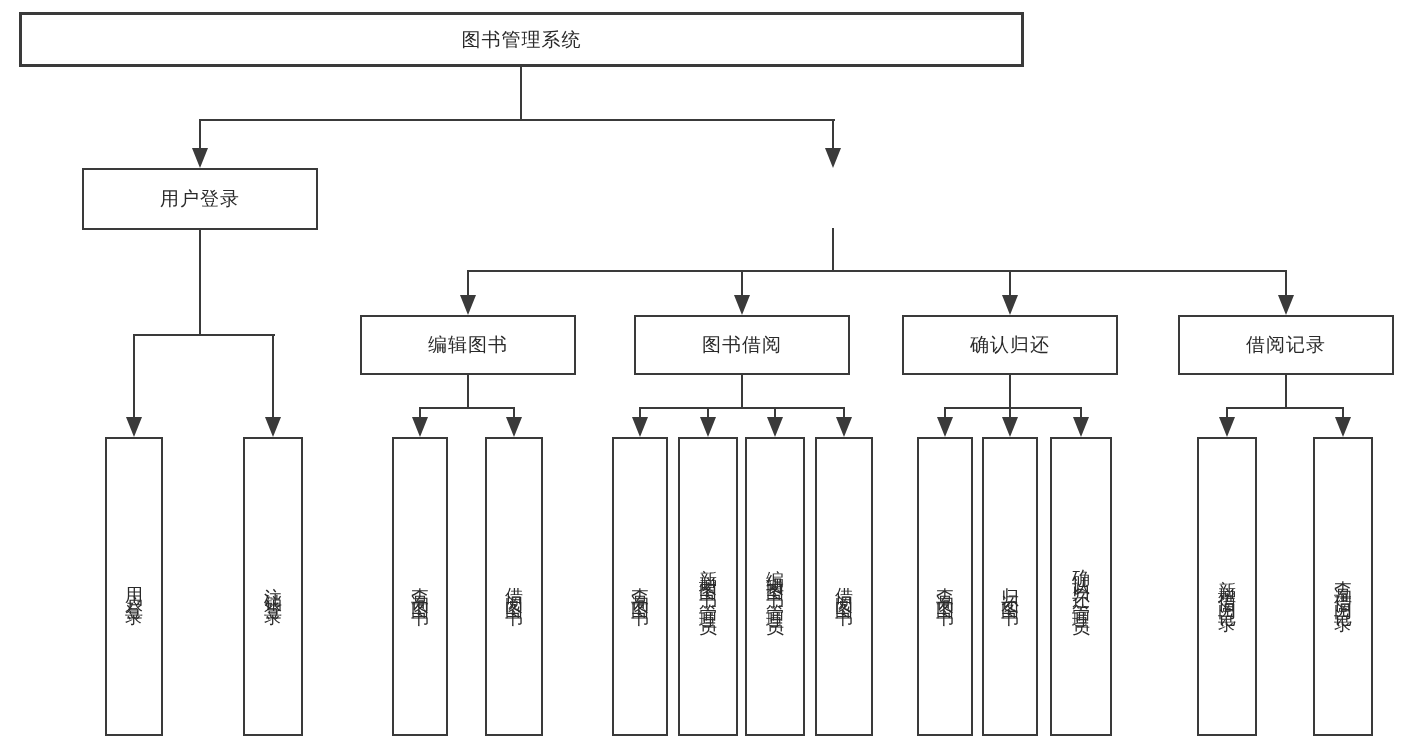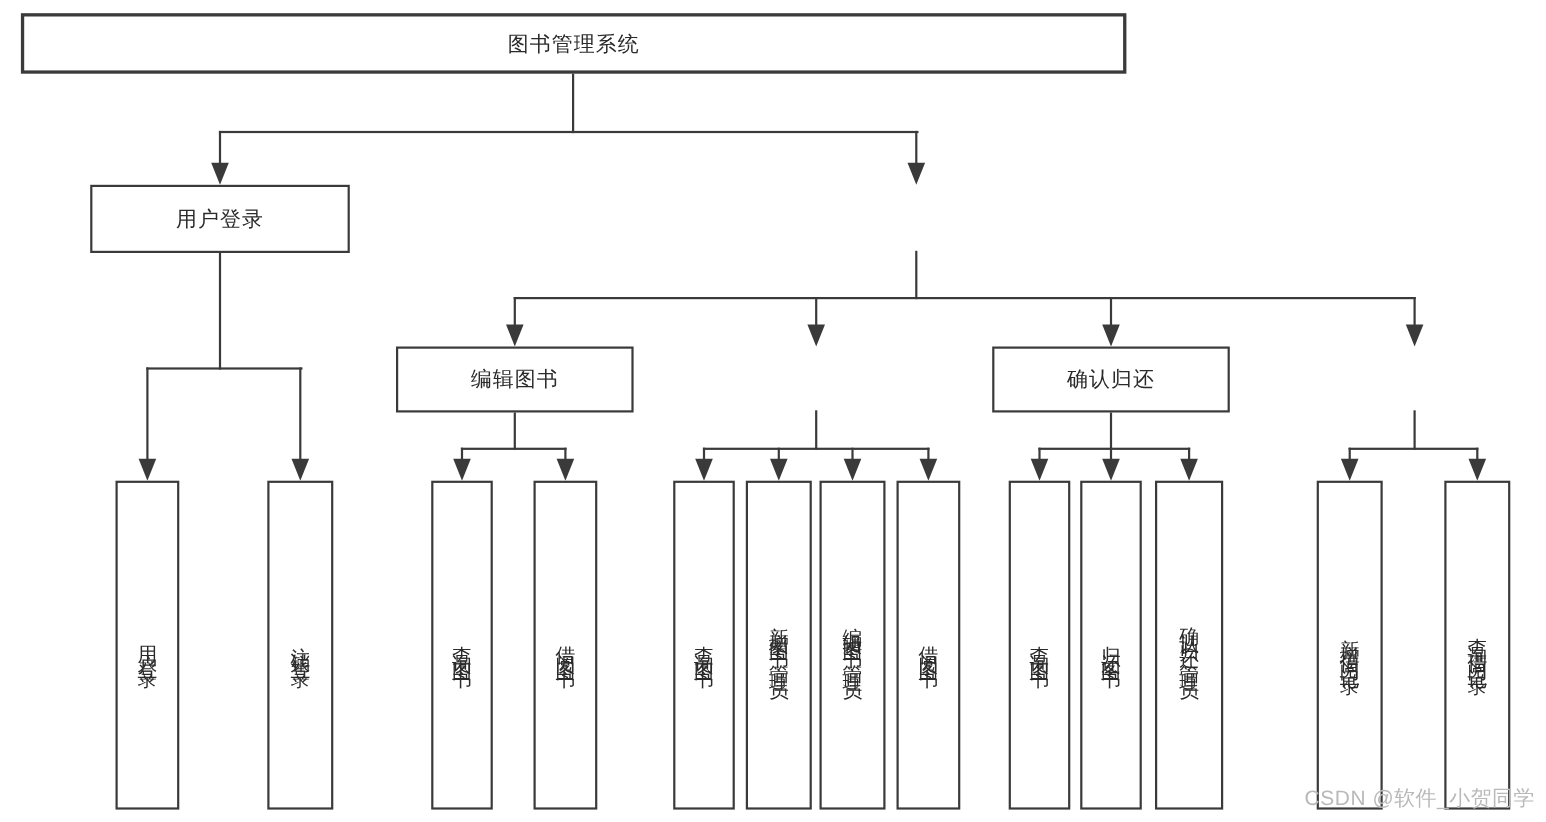--- a/index.html
+++ b/index.html
@@ -128,22 +128,28 @@
     <span>图书管理系统</span>
   </div>
 
   <div class="hbox" style="left:82px;top:168px;width:236px;height:62px;">
     <span>用户登录</span>
   </div>
 
   <div class="hbox" style="left:360px;top:315px;width:216px;height:60px;">
     <span>编辑图书</span>
   </div>
+  <div class="hbox" style="left:634px;top:315px;width:216px;height:60px;">
+    <span>图书借阅</span>
+  </div>
   <div class="hbox" style="left:902px;top:315px;width:216px;height:60px;">
     <span>确认归还</span>
+  </div>
+  <div class="hbox" style="left:1178px;top:315px;width:216px;height:60px;">
+    <span>借阅记录</span>
   </div>
 
   <div class="vbox" style="left:105px;top:437px;width:58px;height:299px;">
     <span class="vtxt">用户登录</span>
   </div>
   <div class="vbox" style="left:243px;top:437px;width:60px;height:299px;">
     <span class="vtxt">注销登录</span>
   </div>
 
   <div class="vbox" style="left:392px;top:437px;width:56px;height:299px;">
@@ -176,15 +182,14 @@
     <span class="vtxt">确认归还（管理员）</span>
   </div>
 
   <div class="vbox" style="left:1197px;top:437px;width:60px;height:299px;">
     <span class="vtxt">新增借阅记录</span>
   </div>
   <div class="vbox" style="left:1313px;top:437px;width:60px;height:299px;">
     <span class="vtxt">查询借阅记录</span>
   </div>
 
-  <div class="watermark">CSDN @软件_小贺同学</div>
 
 </div>
 
 </body></html>

